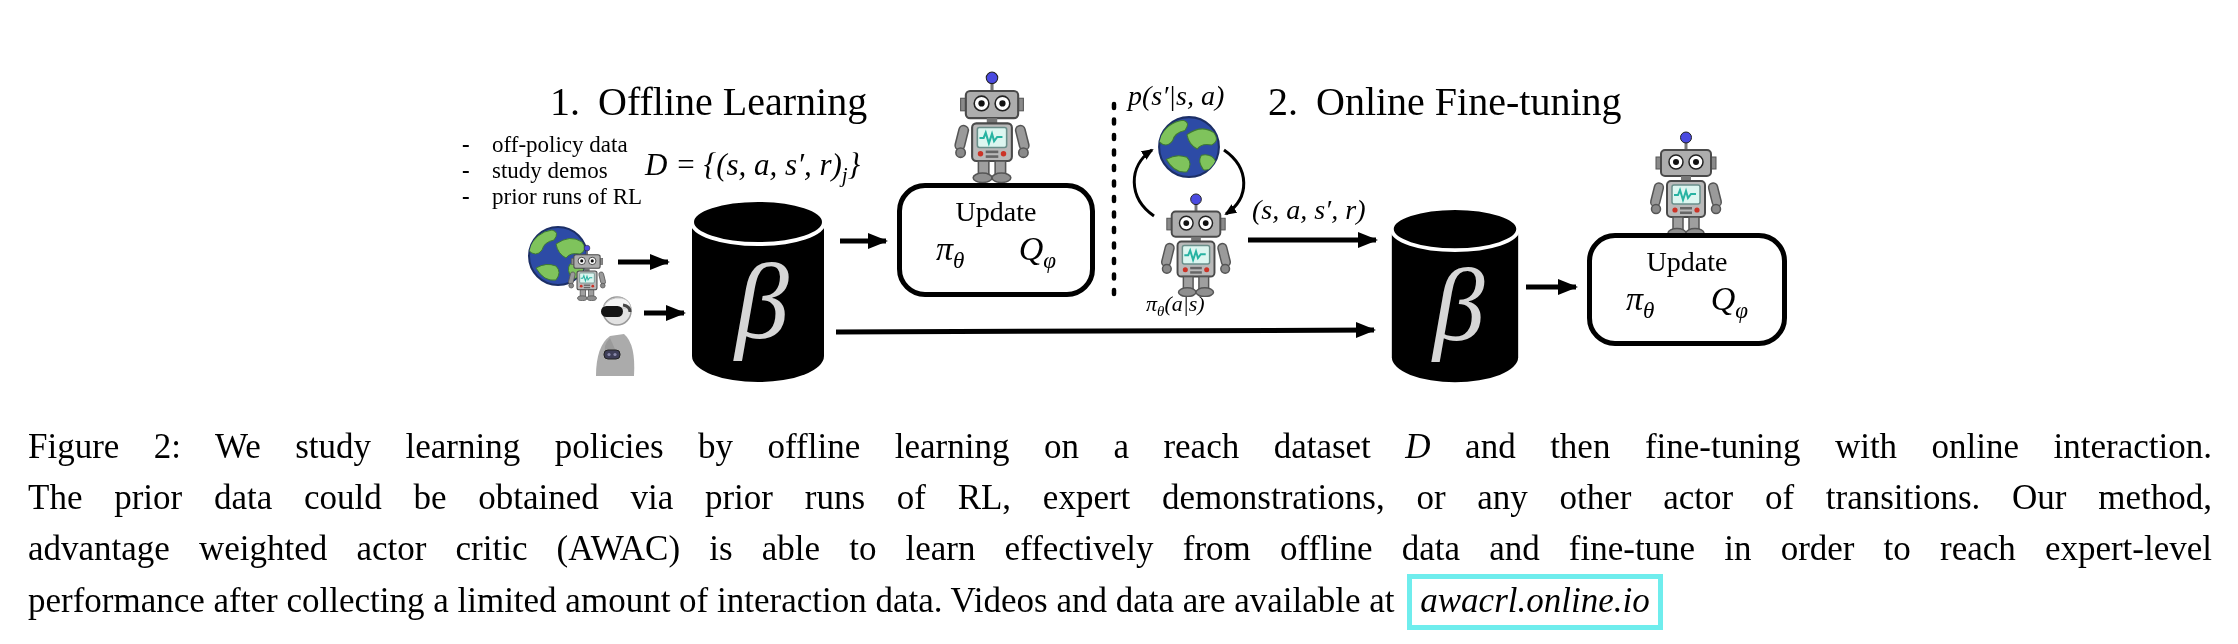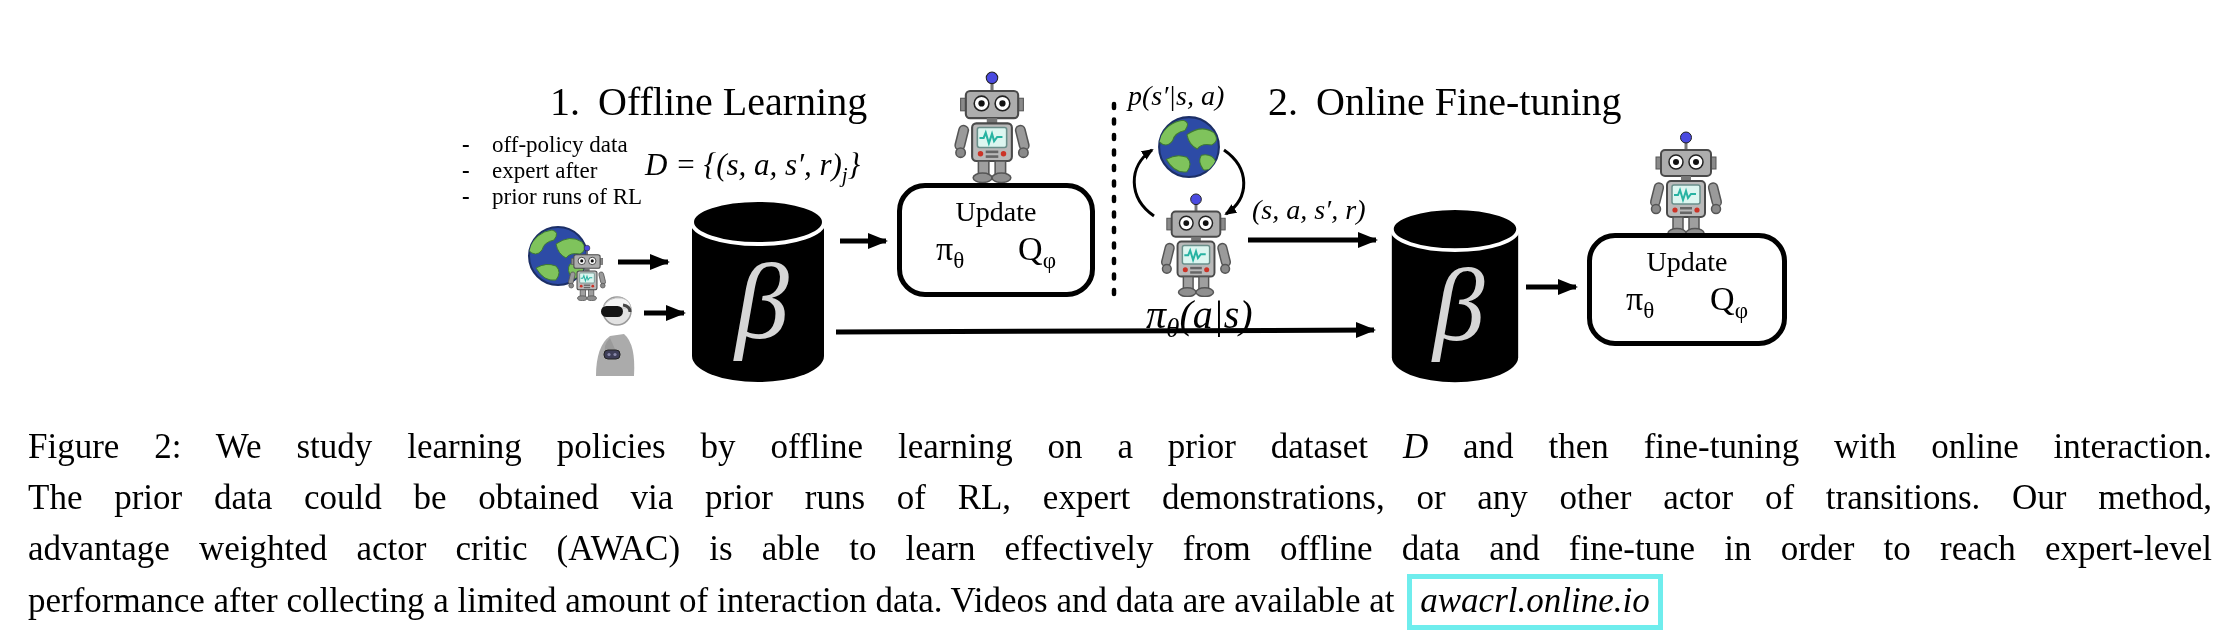--- a/index.html
+++ b/index.html
@@ -12,23 +12,23 @@
   .bullets{font-size:23px;line-height:26px;z-index:2;}
   .bullet-row{display:flex;align-items:baseline;}
   .bullet-row .dash{font-weight:bold;width:30px;}
   .math{font-style:italic;white-space:nowrap;z-index:2;}
   .eq{font-size:31px;font-family:Liberation Serif, serif;}
   sub{font-size:68%;}
   .update-box{box-sizing:border-box;border:5px solid #000;border-radius:28px;background:#fff;
               text-align:center;z-index:2;}
   .update-title{font-size:28px;margin-top:8px;}
   .update-math{display:flex;justify-content:space-between;padding:2px 34px 0 34px;
-               font-size:34px;}
+               font-size:34px;font-style:italic;}
   .label-math{font-size:28px;}
-  .policy{font-size:40px;}
+  .policy{font-size:22px;}
   .caption{position:absolute;left:28px;top:421px;width:2184px;font-size:35px;line-height:51px;z-index:2;}
   .cap-line{white-space:nowrap;height:51px;}
   .just{text-align:justify;text-align-last:justify;}
   .math-d{font-style:italic;}
   .link-box{font-style:italic;border:5px solid #6feded;padding:1px 8px 3px 8px;margin-left:4px;
             display:inline-block;line-height:42px;}
   svg text{font-family:"Liberation Serif",serif;}
 </style>
 </head>
 <body>
@@ -112,21 +112,21 @@
 
   <div class="abs heading" style="left:550px;top:78px"><span class="num">1.</span><span>Offline Learning</span></div>
 
   <div class="abs bullets" style="left:462px;top:132px">
     <div class="bullet-row">
         <span class="dash">-</span>
         <span>off-policy data</span>
       </div>
     <div class="bullet-row">
         <span class="dash">-</span>
-        <span>expert after</span>
+        <span>study demos</span>
       </div>
     <div class="bullet-row">
         <span class="dash">-</span>
         <span>prior runs of RL</span>
       </div>
   </div>
 
   <div class="abs math eq" style="left:645px;top:147px"><span>D = {(s, a, s′, r)</span><sub>j</sub><span>}</span></div>
 
   <svg class="abs" style="left:526px;top:224px;z-index:2" width="64" height="64">
@@ -184,19 +184,19 @@
 
   <div class="abs update-box" style="left:1587px;top:233px;width:200px;height:113px">
     <div class="update-title">Update</div>
     <div class="update-math">
       <span><span>π</span><sub>θ</sub></span>
       <span><span>Q</span><sub>φ</sub></span>
     </div>
   </div>
 
   <div class="caption">
-    <div class="cap-line just"><span>Figure 2: We study learning policies by offline learning on a prior dataset </span><span class="math-d">D</span><span> and then fine-tuning with online interaction.</span></div>
+    <div class="cap-line just"><span>Figure 2: We study learning policies by offline learning on a reach dataset </span><span class="math-d">D</span><span> and then fine-tuning with online interaction.</span></div>
     <div class="cap-line just">The prior data could be obtained via prior runs of RL, expert demonstrations, or any other actor of transitions. Our method,</div>
     <div class="cap-line just">advantage weighted actor critic (AWAC) is able to learn effectively from offline data and fine-tune in order to reach expert-level</div>
     <div class="cap-line"><span>performance after collecting a limited amount of interaction data. Videos and data are available at </span><span class="link-box">awacrl.online.io</span></div>
   </div>
 
 </div>
 
 </body></html>

